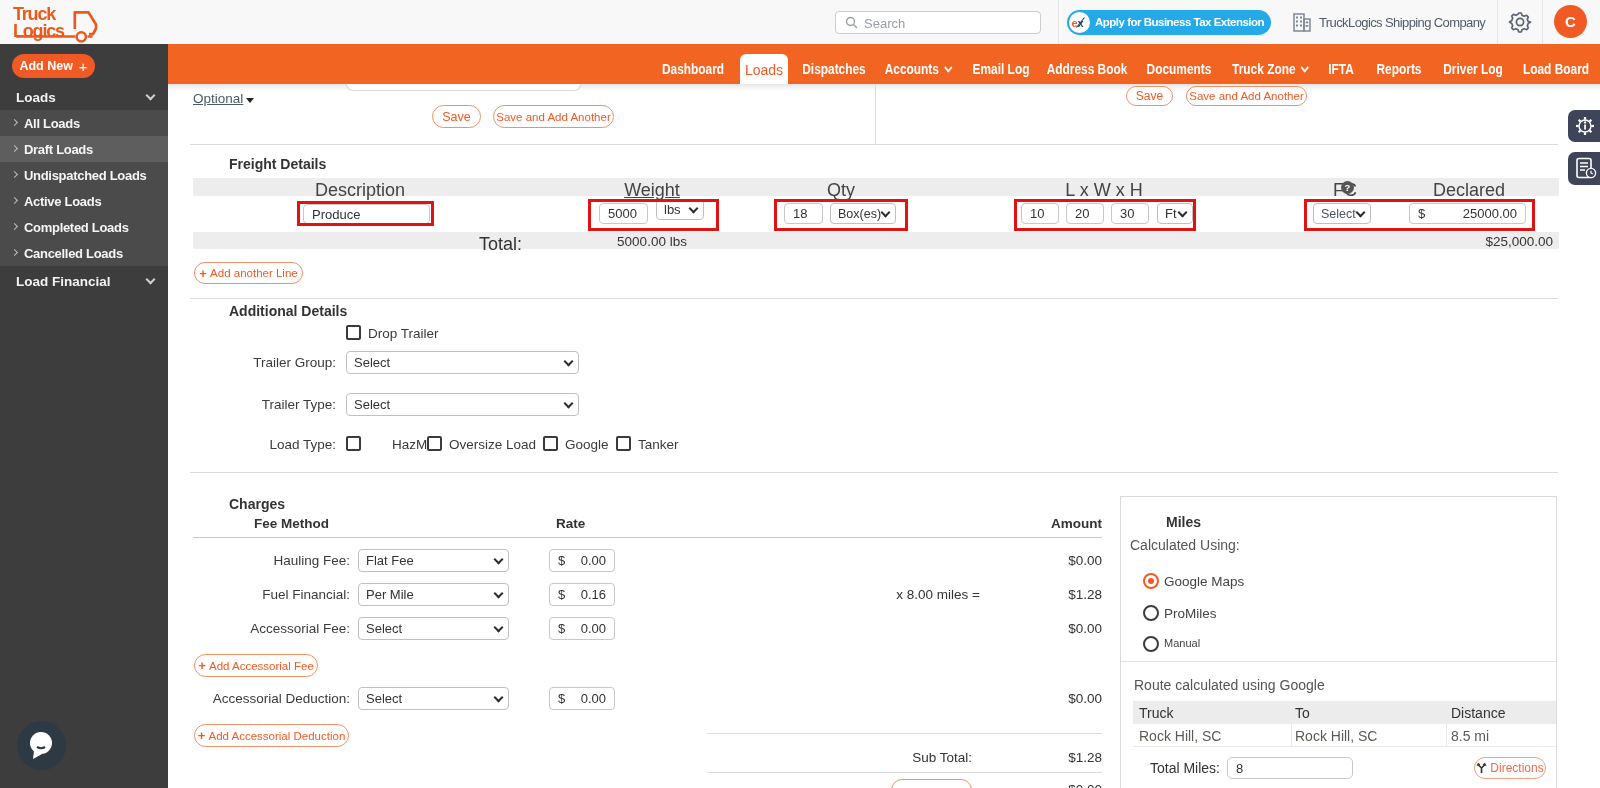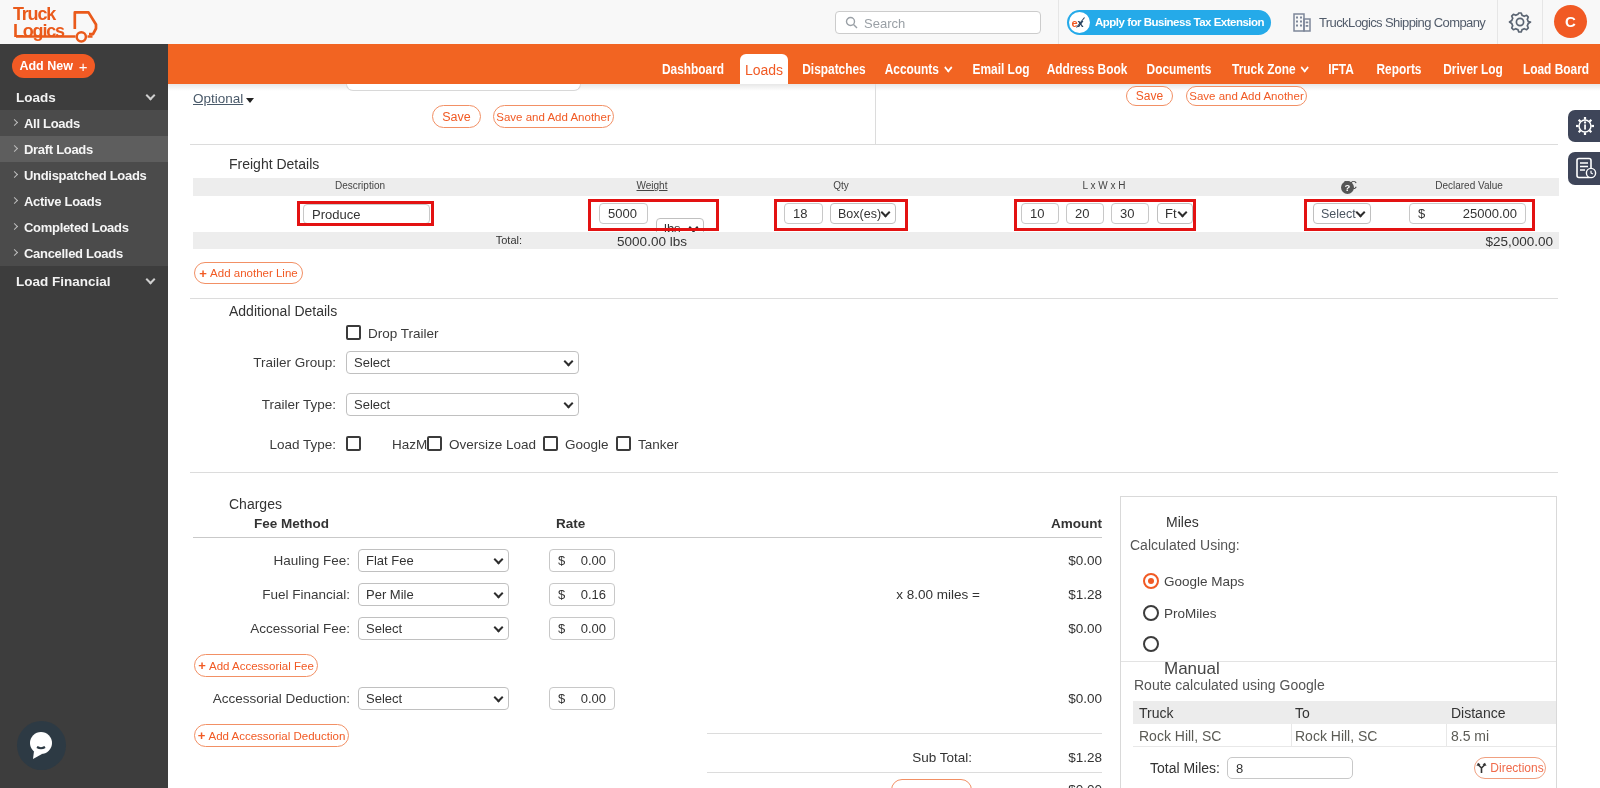--- a/index.html
+++ b/index.html
@@ -12,28 +12,28 @@
 .pill.sm{font-size:11.5px;border-radius:13px;}
 .inp{border:1px solid #c8c8c8;border-radius:4px;background:#fff;display:flex;align-items:center;font-size:13px;color:#333;padding:0 8px;}
 .sel{border:1px solid #c0c0c0;border-radius:4px;background:#fff;display:flex;align-items:center;font-size:13px;color:#333;padding:0 15px 0 7px;white-space:nowrap;overflow:hidden;}
 .sel .cv{position:absolute;right:6px;top:50%;width:7px;height:7px;border-right:2px solid #2d2d2d;border-bottom:2px solid #2d2d2d;transform:translateY(-72%) rotate(45deg);}
 .redbox{position:absolute;border:3px solid #e31212;}
 .chk{position:absolute;width:15px;height:15px;border:2px solid #3b3b3b;border-radius:2px;background:#fff;}
 .lbl{font-size:13.5px;color:#3b3b3b;}
 .rt{text-align:right;}
 .hline{position:absolute;background:#dcdcdc;height:1px;}
 .vline{position:absolute;background:#dcdcdc;width:1px;}
-.hd{font-weight:normal;font-size:14px;color:#333;padding-left:36px;}
+.hd{font-weight:bold;font-size:14px;color:#333;padding-left:36px;}
 .navtxt{font-size:14.5px;font-weight:bold;color:#fff;transform:translateX(-50%) scaleX(0.82);white-space:nowrap;}
 .navcv{display:inline-block;width:7px;height:7px;border-right:2px solid #fff;border-bottom:2px solid #fff;transform:rotate(45deg) translate(-2px,-2px);margin-left:4px;}
 .sbhead{color:#f2f2f2;font-size:13.5px;font-weight:bold;padding-left:16px;position:absolute;}
 .sbcvd{position:absolute;right:14px;top:8px;width:7px;height:7px;border-right:2px solid #cfcfcf;border-bottom:2px solid #cfcfcf;transform:rotate(45deg);}
 .sbitem{left:0;width:168px;height:26px;color:#f5f5f5;font-size:13px;font-weight:bold;letter-spacing:-0.3px;padding-left:24px;position:absolute;}
 .sbar{position:absolute;left:12px;top:10px;width:5px;height:5px;border-right:1.6px solid #bdbdbd;border-bottom:1.6px solid #bdbdbd;transform:rotate(-45deg);}
-.thead{font-size:10px;color:#444;}
+.thead{font-size:18px;color:#444;}
 .plus{color:#f15a24;font-size:13px;font-weight:bold;}
 .radio{width:16px;height:16px;border-radius:50%;border:2px solid #3c3c3c;background:#fff;}
 .radio.on{border-color:#f15a24;}
 .radio.on::after{content:"";position:absolute;left:3px;top:3px;width:6px;height:6px;border-radius:50%;background:#f15a24;}
 </style>
 </head>
 <body>
 <div id="page">
 
 <div class="ab" style="left:0;top:0;width:1600px;height:44px;background:#f8f8f8;"></div>
@@ -149,38 +149,38 @@
 <div class="ab thead" style="left:300px;top:180px;width:120px;text-align:center;">Description</div>
 <div class="ab thead" style="left:592px;top:180px;width:120px;text-align:center;text-decoration:underline;">Weight</div>
 <div class="ab thead" style="left:781px;top:180px;width:120px;text-align:center;">Qty</div>
 <div class="ab thead" style="left:1044px;top:180px;width:120px;text-align:center;">L x W x H</div>
 <div class="ab thead" style="left:1297px;top:180px;width:60px;text-align:right;">FC</div>
 <div class="ab flex" style="left:1341px;top:181px;width:13px;height:13px;border-radius:50%;background:#555;color:#fff;font-size:9.5px;font-weight:bold;justify-content:center;">?</div>
 <div class="ab thead" style="left:1409px;top:180px;width:120px;text-align:center;">Declared Value</div>
 
 <div class="ab inp" style="left:303px;top:204px;width:127px;height:20px;">Produce</div>
 <div class="ab inp" style="left:599px;top:203px;width:49px;height:21px;">5000</div>
-<div class="ab sel" style="left:656px;top:218px;width:48px;height:21px;">lbs<span class="cv"></span></div>
+<div class="ab sel" style="left:656px;top:199px;width:48px;height:21px;">lbs<span class="cv"></span></div>
 <div class="ab inp" style="left:784px;top:203px;width:39px;height:21px;">18</div>
 <div class="ab sel" style="left:830px;top:203px;width:66px;height:21px;font-size:12.5px;">Box(es)<span class="cv"></span></div>
 <div class="ab inp" style="left:1021px;top:203px;width:38px;height:21px;">10</div>
 <div class="ab inp" style="left:1066px;top:203px;width:38px;height:21px;">20</div>
 <div class="ab inp" style="left:1111px;top:203px;width:38px;height:21px;">30</div>
 <div class="ab sel" style="left:1157px;top:203px;width:36px;height:21px;">Ft<span class="cv"></span></div>
 <div class="ab sel" style="left:1313px;top:203px;width:58px;height:21px;color:#4a5560;font-size:12.5px;">Select<span class="cv"></span></div>
 <div class="ab inp" style="left:1409px;top:203px;width:117px;height:21px;">$<span style="flex:1;text-align:right;">25000.00</span></div>
 
 <div class="redbox" style="left:297px;top:201px;width:137px;height:25px;"></div>
 <div class="redbox" style="left:588px;top:199px;width:131px;height:32px;"></div>
 <div class="redbox" style="left:774px;top:199px;width:134px;height:32px;"></div>
 <div class="redbox" style="left:1014px;top:199px;width:182px;height:32px;"></div>
 <div class="redbox" style="left:1304px;top:199px;width:231px;height:32px;"></div>
 
 <div class="ab" style="left:193px;top:232px;width:1366px;height:17px;background:#ededed;"></div>
-<div class="ab rt" style="left:422px;top:234px;width:100px;font-size:11px;color:#333;">Total:</div>
+<div class="ab rt" style="left:422px;top:234px;width:100px;font-size:18px;color:#333;">Total:</div>
 <div class="ab" style="left:592px;top:234px;width:120px;text-align:center;font-size:13.5px;color:#333;">5000.00 lbs</div>
 <div class="ab rt" style="left:1453px;top:234px;width:100px;font-size:13.5px;color:#333;">$25,000.00</div>
 
 <div class="ab pill sm" style="left:194px;top:262px;width:109px;height:22px;"><span class="plus">+</span>&nbsp;Add another Line</div>
 
 <div class="hline" style="left:190px;top:298px;width:1368px;"></div>
 
 <div class="ab hd" style="left:193px;top:303px;">Additional Details</div>
 <div class="chk" style="left:346px;top:325px;"></div>
 <div class="ab lbl" style="left:368px;top:326px;">Drop Trailer</div>
@@ -242,21 +242,21 @@
 
 <div class="ab" style="left:1120px;top:496px;width:437px;height:300px;border:1px solid #d9d9d9;background:#fff;"></div>
 <div class="ab hd" style="left:1130px;top:514px;">Miles</div>
 <div class="ab" style="left:1130px;top:537px;font-size:14px;color:#555;">Calculated Using:</div>
 
 <div class="ab radio on" style="left:1143px;top:573px;"></div>
 <div class="ab" style="left:1164px;top:574px;font-size:13.5px;color:#444;">Google Maps</div>
 <div class="ab radio" style="left:1143px;top:605px;"></div>
 <div class="ab" style="left:1164px;top:606px;font-size:13.5px;color:#444;">ProMiles</div>
 <div class="ab radio" style="left:1143px;top:636px;"></div>
-<div class="ab" style="left:1164px;top:637px;font-size:17px;color:#444;margin-top:22px;">Manual</div>
+<div class="ab" style="left:1164px;top:637px;font-size:11px;color:#444;">Manual</div>
 
 <div class="hline" style="left:1121px;top:661px;width:435px;background:#e3e3e3;"></div>
 <div class="ab" style="left:1134px;top:677px;font-size:14px;color:#555;">Route calculated using Google</div>
 
 <div class="ab" style="left:1133px;top:701px;width:423px;height:23px;background:#ececec;"></div>
 <div class="ab" style="left:1139px;top:705px;font-size:14px;color:#333;">Truck</div>
 <div class="ab" style="left:1295px;top:705px;font-size:14px;color:#333;">To</div>
 <div class="ab" style="left:1451px;top:705px;font-size:14px;color:#333;">Distance</div>
 <div class="ab" style="left:1133px;top:724px;width:423px;height:23px;border-bottom:1px solid #e8e8e8;"></div>
 <div class="vline" style="left:1291px;top:724px;height:23px;background:#e8e8e8;"></div>

